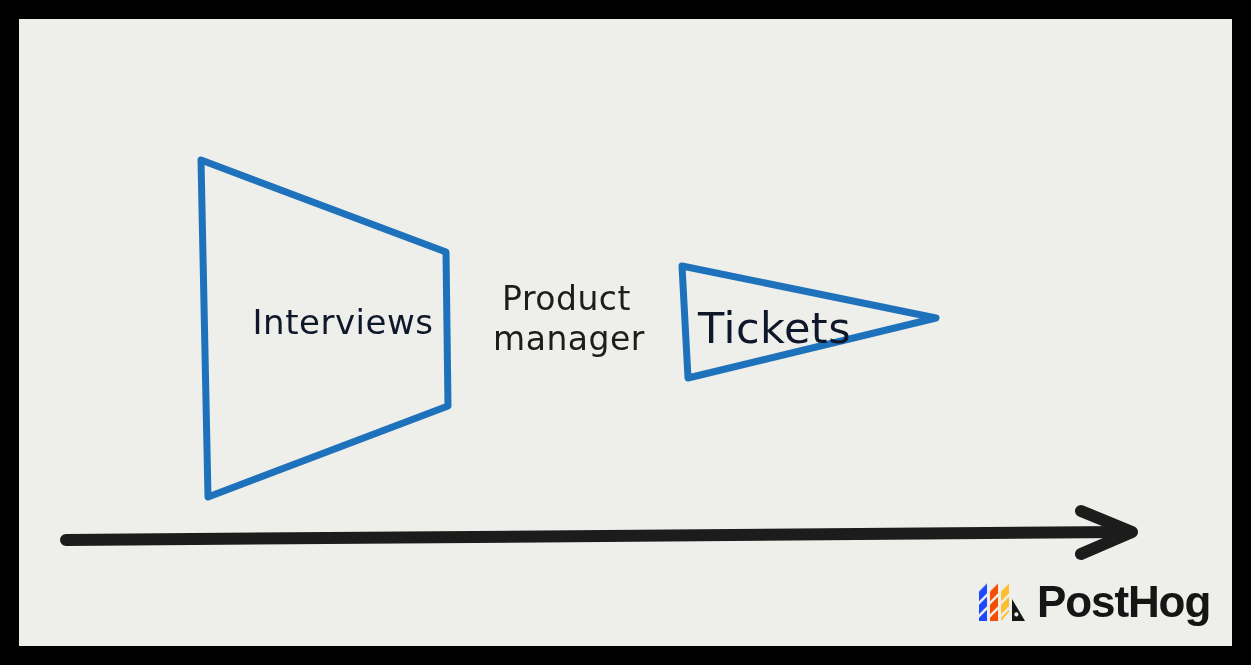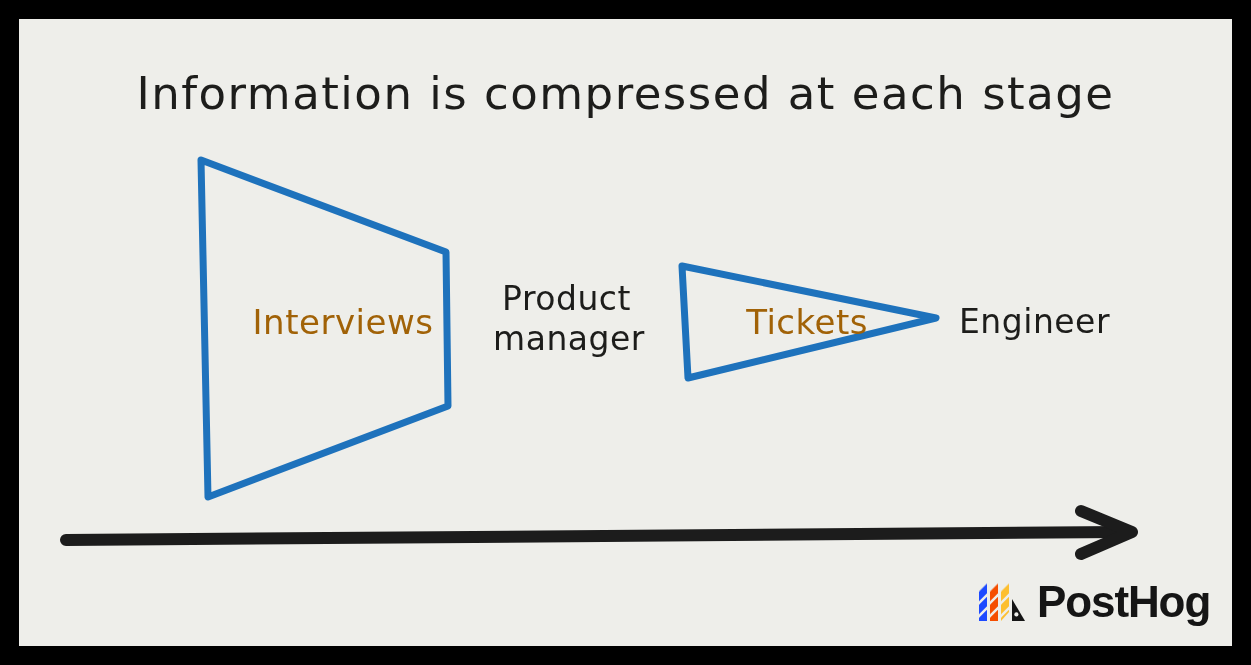--- a/index.html
+++ b/index.html
@@ -55,21 +55,21 @@
     pointer-events: none;
   }
   .label {
     position: absolute;
     font-size: 33px;
     line-height: 1.22;
     color: #1d1d1b;
     white-space: pre;
   }
   .label-blue {
-    color: #a16207;
+    color: #0f172a;
   }
   #label-user {
     left: 66px;
     top: 283px;
     width: 130px;
     text-align: center;
   }
   #label-interviews {
     left: 213px;
     top: 283px;
@@ -81,22 +81,22 @@
     left: 455px;
     top: 260px;
     width: 185px;
     text-align: center;
   }
   #label-pm .l2 { display: block; padding-left: 5px; }
   #label-tickets {
     left: 679px;
     top: 283px;
     width: 170px;
-    text-align: right;
-    font-size: 34px;
+    text-align: left;
+    font-size: 43px;
   }
   #label-engineer {
     left: 940px;
     top: 283px;
     width: 200px;
     text-align: left;
   }
   #logo {
     position: absolute;
     left: 959px;
@@ -120,42 +120,40 @@
     color: #151515;
     line-height: 1;
   }
 </style>
 </head>
 <body>
 
 <div id="canvas">
   <div id="board">
 
-    <div id="title" class="hand">Information is compressed at each stage</div>
 
     <svg id="shapes-svg" viewBox="0 0 1213 627">
 
       <path d="M 182 141 L 427 233 L 429 387 L 189 478 Z" fill="none" stroke="#1e72bc" stroke-width="7" stroke-linejoin="round" stroke-linecap="round"></path>
 
       <path d="M 663 247 L 917 299 L 669 359 Z" fill="none" stroke="#1e72bc" stroke-width="7" stroke-linejoin="round" stroke-linecap="round"></path>
 
       <g>
         <path d="M 47 521 L 1102 513" fill="none" stroke="#1c1c1c" stroke-width="12" stroke-linecap="round"></path>
         <path d="M 1062 492 L 1113 513 L 1062 535" fill="none" stroke="#1c1c1c" stroke-width="12" stroke-linecap="round" stroke-linejoin="round"></path>
       </g>
     </svg>
 
 
     <div id="label-interviews" class="label hand label-blue">Interviews</div>
 
     <div id="label-pm" class="label hand"><span class="l1">Product</span><span class="l2">manager</span></div>
 
     <div id="label-tickets" class="label hand label-blue">Tickets</div>
 
-    <div id="label-engineer" class="label hand">Engineer</div>
 
     <div id="logo">
       <svg id="logo-mark" viewBox="0 0 48 42">
         <defs>
           <clipPath id="clipBlue">
               <path d="M 1 10 L 9 2 L 9 40 L 1 40 Z"></path>
             </clipPath>
           <clipPath id="clipOrange">
               <path d="M 12 10 L 20 2 L 20 40 L 12 40 Z"></path>
             </clipPath>

